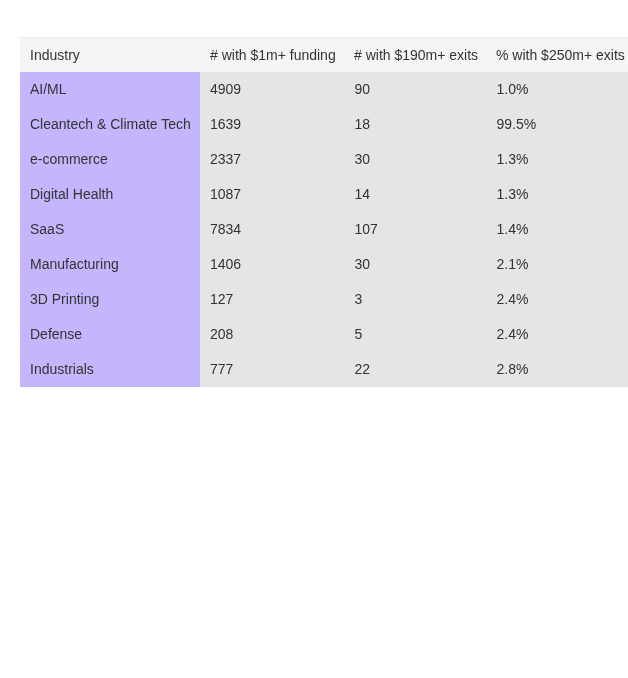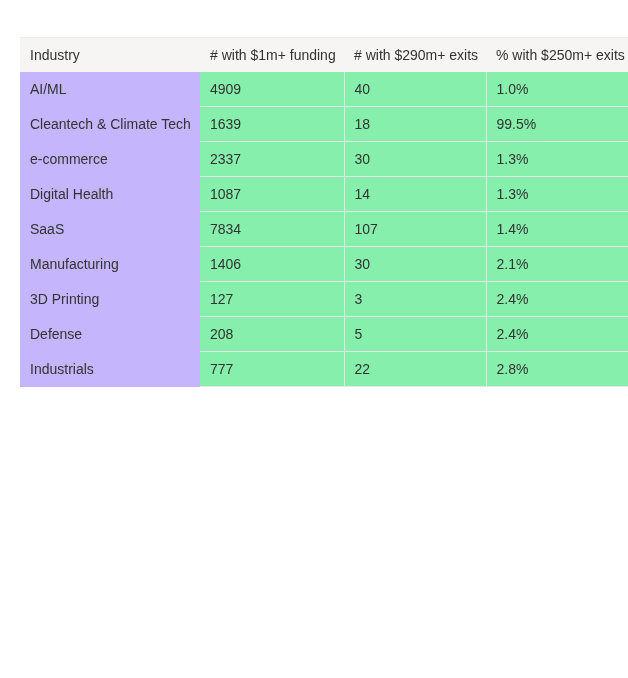--- a/index.html
+++ b/index.html
@@ -43,21 +43,21 @@
     }
     thead th {
       background: #f6f5f3;
       height: 34px;
       border-top: 1px solid #ececea;
     }
     tbody td.industry {
       background: #c4b5fd;
     }
     tbody td.val {
-      background: #86efac;
+      background: #e5e5e5;
       border-bottom: 1px solid #e6e6e6;
       border-right: 1px solid #e6e6e6;
     }
     tbody td.val.first {
       border-left: none;
     }
     tbody tr:first-child td.val {
       border-top: none;
     }
   </style>
@@ -69,29 +69,29 @@
     <colgroup>
       <col class="c0">
         <col class="c1">
         <col class="c2">
         <col class="c3">
     </colgroup>
     <thead>
       <tr>
         <th>Industry</th>
         <th># with $1m+ funding</th>
-        <th># with $290m+ exits</th>
+        <th># with $190m+ exits</th>
         <th>% with $250m+ exits</th>
       </tr>
     </thead>
     <tbody id="tbody">
         <tr>
           <td class="industry">AI/ML</td>
           <td class="val first">4909</td>
-          <td class="val">40</td>
+          <td class="val">90</td>
           <td class="val">1.0%</td>
         </tr>
         <tr>
           <td class="industry">Cleantech &amp; Climate Tech</td>
           <td class="val first">1639</td>
           <td class="val">18</td>
           <td class="val">99.5%</td>
         </tr>
         <tr>
           <td class="industry">e-commerce</td>

